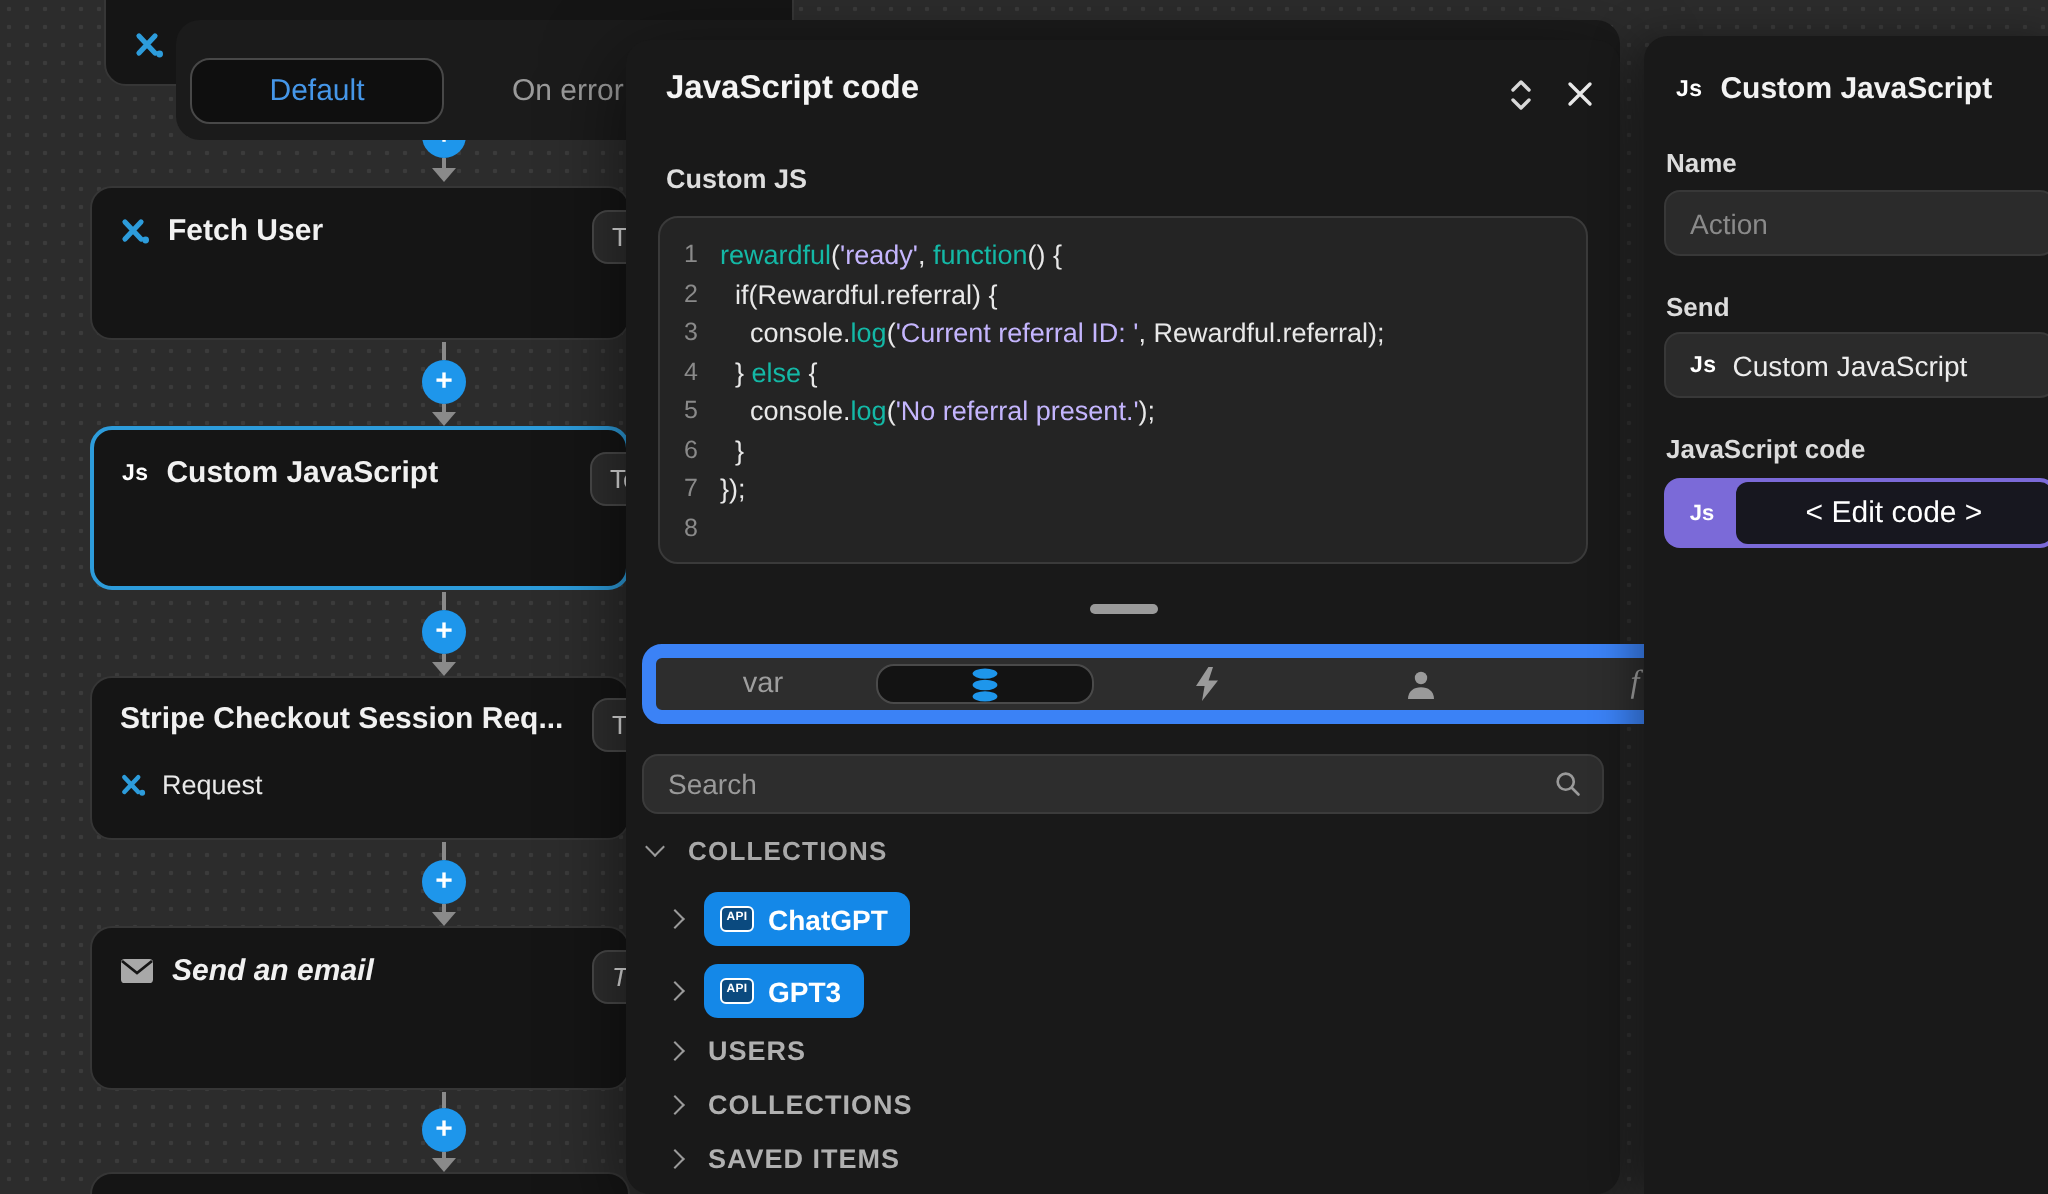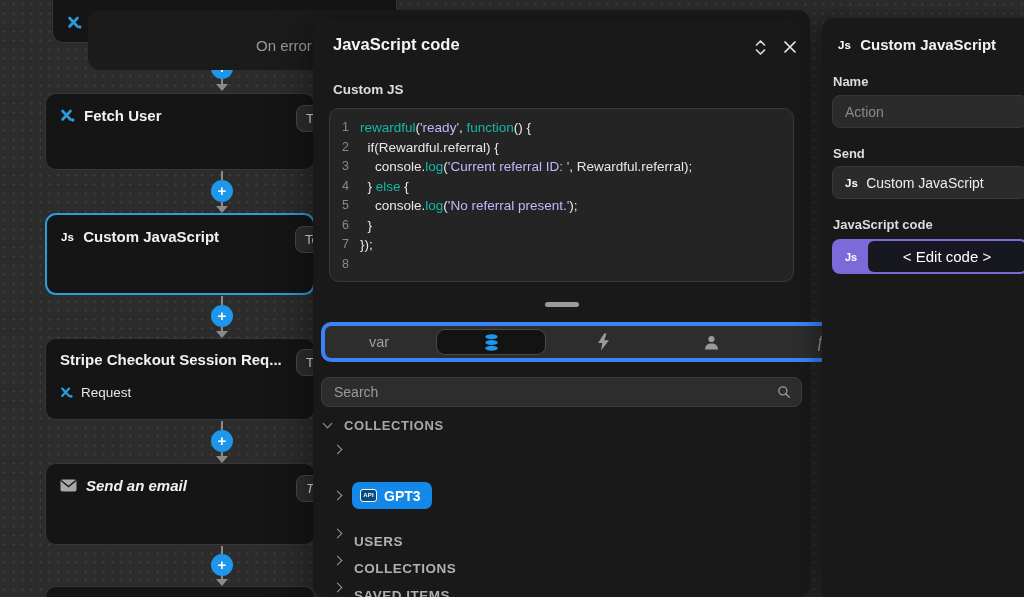--- a/index.html
+++ b/index.html
@@ -56,41 +56,41 @@
                font-family:"Liberation Sans", sans-serif; font-size:13.5px; }
   .gutter { width:30px; text-align:right; padding-right:11px; color:#8a8a8a;
             font-size:12.5px; flex:none; }
   .tok-p { color:#e8e8e8; } .tok-fn { color:#14b8a6; }
   .tok-s { color:#c4b5fd; } .tok-k { color:#14b8a6; }
 
   .drag-handle { position:absolute; left:50%; transform:translateX(-50%); top:282px;
                  width:34px; height:5px; background:#9a9a9a; border-radius:3px; }
 
   .tabbar { position:absolute; left:8px; top:302px; width:557px; height:40px;
-            background:#2d2d2d; border:4px solid #3b82f6; border-radius:10px;
+            background:#2d2d2d; border:7px solid #3b82f6; border-radius:10px;
             display:flex; }
   .tab-cell { flex:1; display:flex; align-items:center; justify-content:center;
               color:#9e9e9e; font-size:14.5px; }
   .tab-cell.active { background:#131313; border:1px solid #4a4a4a; border-radius:9px;
                      margin:3px; color:#1e96eb; }
   .tab-label-f { font-style:italic; font-family:"Liberation Serif", serif; font-size:16px; }
 
   .searchbar { position:absolute; left:8px; top:357px; width:481px; height:30px;
                background:#2d2d2d; border:1px solid #3b3b3b; border-radius:8px; }
   .search-ph { position:absolute; left:12px; top:0; line-height:28px; color:#9a9a9a;
                font-size:14px; }
   .search-ic { position:absolute; right:10px; top:7px; }
 
   .tree-row { position:absolute; display:flex; align-items:center; }
   .chev { width:7px; height:7px; border-right:1.6px solid #9a9a9a;
           border-bottom:1.6px solid #9a9a9a; flex:none; }
   .chev.down { transform:rotate(45deg); }
   .chev.right { transform:rotate(-45deg); }
   .tree-section { color:#a8a8a8; font-size:13px; font-weight:600; letter-spacing:.6px; }
-  .tree-item-label { color:#b0b0b0; font-size:13.5px; font-weight:600; letter-spacing:.5px;margin-top:16px; }
+  .tree-item-label { color:#b0b0b0; font-size:13.5px; font-weight:600; letter-spacing:.5px; }
   .pill { height:27px; background:#1488e8; border-radius:7px; display:flex;
           align-items:center; gap:7px; padding:0 11px 0 8px; color:#fff;
           font-size:14px; font-weight:700; }
   .api-badge { width:17px; height:13px; border:1.4px solid #fff; border-radius:3px;
                background:rgba(0,0,0,.45); color:#fff; font-size:6px; font-weight:800;
                text-align:center; line-height:11px; letter-spacing:.2px; flex:none; }
 
   
   .panel { position:absolute; left:822px; top:18px; width:210px; height:579px;
            background:#191919; border-radius:12px 0 0 0;
@@ -123,20 +123,21 @@
     <div class="node-row" style="top:auto; bottom:11px;">
       <svg class="xano-x" width="15" height="15" viewBox="0 0 15 15">
           <path d="M2.5 3 L10.5 11.5 M10.5 3 L2.5 11.5" stroke="#2d9cdb" stroke-width="2.6" stroke-linecap="round" fill="none"></path>
           <circle cx="12.8" cy="12" r="1.7" fill="#2d9cdb"></circle>
         </svg>
       <span class="node-title">Request</span>
     </div>
   </div>
 
   <div class="tabs-overlay">
+    <div class="default-pill">Default</div>
     <div class="onerror-tab">On error</div>
   </div>
 
   <div class="plus-circle" style="left:211px; top:57px;">+</div>
   <div class="stem" style="left:221px; top:79px; height:5px;"></div>
   <div class="arrowhead" style="left:216px; top:84px;"></div>
 
   <div class="node" style="left:45px; top:93px; width:270px; height:77px;">
     <div class="node-row">
       <svg width="15" height="15" viewBox="0 0 15 15">
@@ -300,20 +301,24 @@
       </span>
     </div>
 
     <div class="tree-row" style="left:11px; top:398px; gap:13px;">
       <span class="chev down" style="margin-top:-4px;"></span>
       <span class="tree-section">COLLECTIONS</span>
     </div>
     <div id="tree-collections">
         <div class="tree-row" style="left: 21px; top: 426px; gap: 11px;">
           <span class="chev right"></span>
+          <div class="pill">
+            <span class="api-badge">API</span>
+            <span>ChatGPT</span>
+          </div>
         </div>
         <div class="tree-row" style="left: 21px; top: 462px; gap: 11px;">
           <span class="chev right"></span>
           <div class="pill">
             <span class="api-badge">API</span>
             <span>GPT3</span>
           </div>
         </div>
       </div>
     <div id="tree-items">

